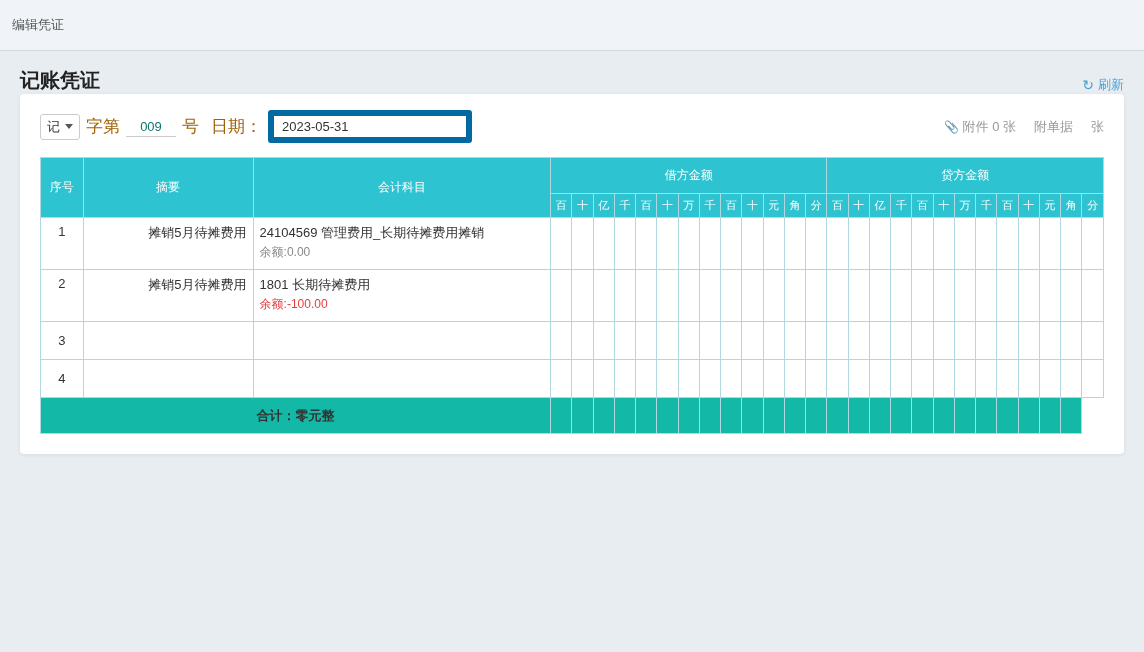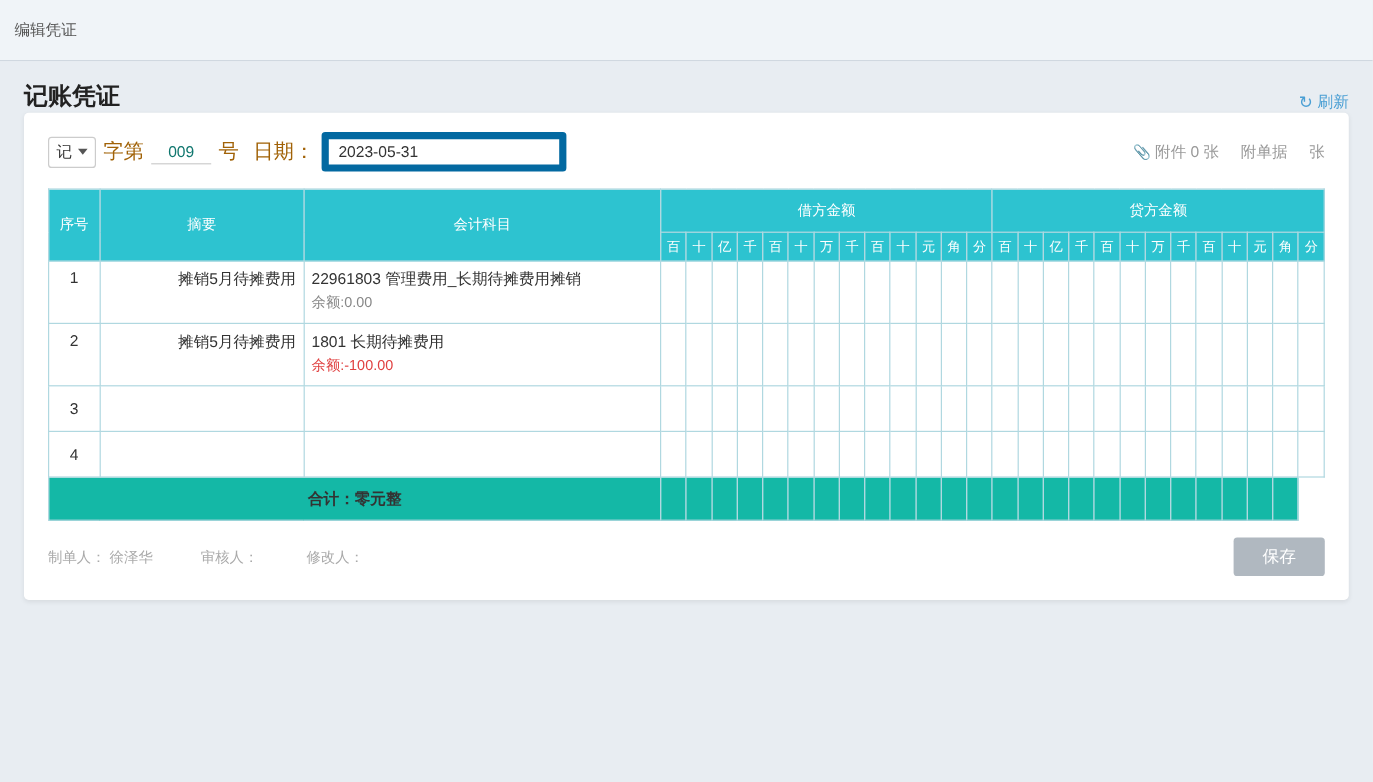--- a/index.html
+++ b/index.html
@@ -340,21 +340,21 @@
           <th>分</th>
         </tr>
       </thead>
       <tbody id="table-body">
       <tr class="data-row has-note">
       <td class="col-seq">1</td>
       <td class="col-summary">
               <div>摊销5月待摊费用</div>
             </td>
       <td class="col-subject">
-        <div>22961803 管理费用_长期待摊费用摊销</div>
+        <div>24104569 管理费用_长期待摊费用摊销</div>
         <div class="note-text">余额:0.00</div>
       </td>
       <td></td>
             <td></td>
             <td></td>
             <td></td>
             <td></td>
             <td></td>
             <td></td>
             <td></td>
@@ -501,31 +501,14 @@
             <td></td>
             <td></td>
           <td></td>
             <td></td>
             <td></td>
           <td></td>
         </tr>
       </tfoot>
     </table>
 
-    <div class="footer-row">
-      <div class="footer-info">
-        <span>
-          <span>制单人：</span>
-          <span>徐泽华</span>
-        </span>
-        <span>
-          <span>审核人：</span>
-          <span></span>
-        </span>
-        <span>
-          <span>修改人：</span>
-          <span></span>
-        </span>
-      </div>
-      <button class="save-btn">保存</button>
-    </div>
   </div>
 </div>
 
 </body></html>

